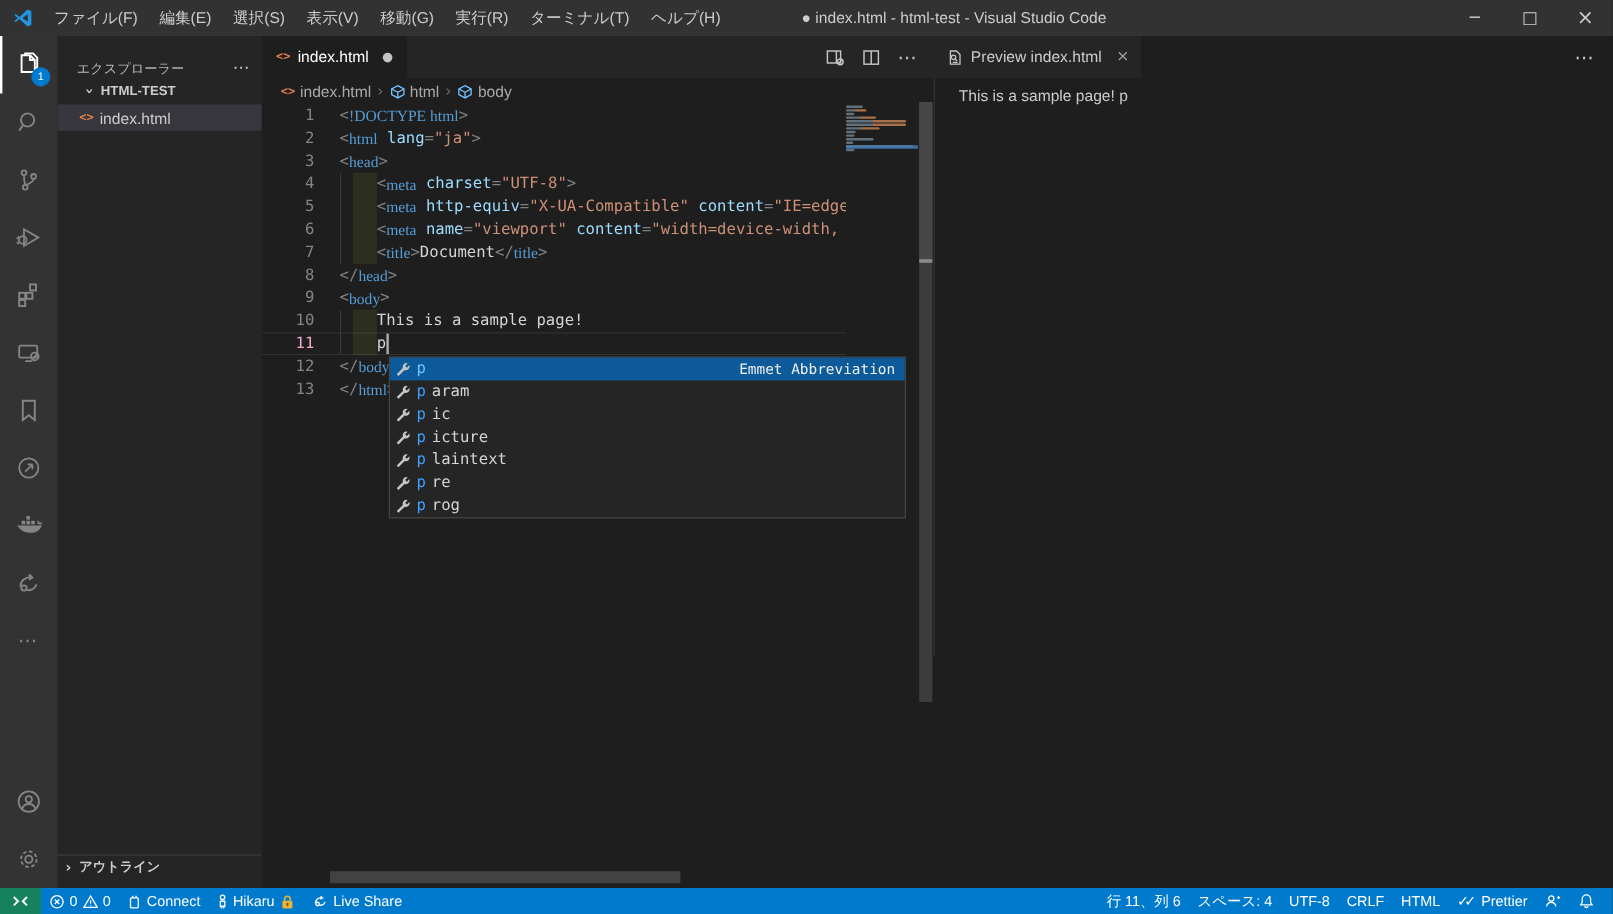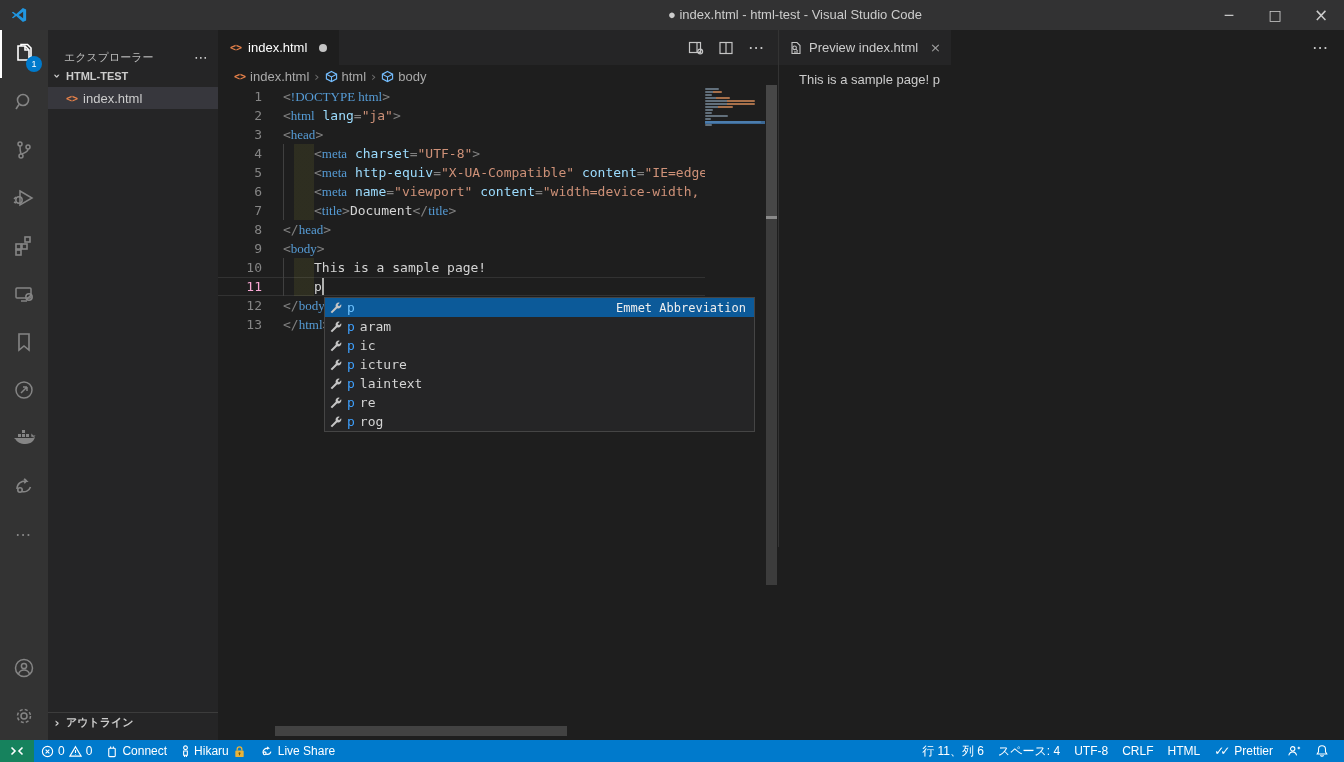--- a/index.html
+++ b/index.html
@@ -27,21 +27,21 @@
     background:#007acc; color:#fff; font-size:9px; display:flex; align-items:center; justify-content:center; }
   .act-bottom { margin-top:auto; }
   .dots { font-size:16px; letter-spacing:2px; color:#858585; }
 
   
   .sidebar { position:absolute; left:48px; top:30px; width:170px; height:710px; background:#252526;
     color:#cccccc; z-index:10; }
   .sb-header { height:35px; display:flex; align-items:flex-end; padding:0 8px 0 16px; font-size:11px; color:#bbbbbb; }
   .sb-header .dots { margin-left:auto; font-size:14px; color:#cccccc; }
   .sb-section { height:22px; display:flex; align-items:center; font-size:11px; font-weight:bold;
-    color:#cccccc; padding-left:2px; gap:2px; }
+    color:#cccccc; padding-left:20px; gap:2px; }
   .sb-file { height:22px; background:#37373d; display:flex; align-items:center; gap:5px;
     padding-left:18px; font-size:13px; color:#cccccc; }
   .html-glyph { color:#e8824a; font-family:"DejaVu Sans Mono",monospace; font-size:10px; font-weight:bold; }
   .sb-outline { position:absolute; left:0; bottom:8px; width:170px; height:20px; border-top:1px solid #3c3c3c;
     display:flex; align-items:center; gap:2px; font-size:11px; font-weight:bold; padding-left:2px; }
   .chev { display:inline-block; font-family:"DejaVu Sans",sans-serif; color:#cccccc; font-size:12px; width:14px; text-align:center; }
   .chev.down { transform:rotate(90deg); }
 
   
   .editorgroup { position:absolute; left:218px; top:30px; width:560px; height:710px; background:#1e1e1e; }
@@ -109,20 +109,30 @@
 </style>
 </head>
 <body>
 
 <div class="titlebar">
   <span class="logo">
     <svg width="18" height="18" viewBox="0 0 24 24">
         <path fill="#2196e0" d="M17.2 2.6 8.3 10.8 4.1 7.6 2.5 8.5l3.9 3.5-3.9 3.5 1.6.9 4.2-3.2 8.9 8.2 4.3-2V4.6l-4.3-2zm.3 5.1v8.6L11.6 12l5.9-4.3z"></path>
       </svg>
   </span>
+  <div id="menu-bar" style="display:flex">
+      <div class="menu-item">ファイル(F)</div>
+      <div class="menu-item">編集(E)</div>
+      <div class="menu-item">選択(S)</div>
+      <div class="menu-item">表示(V)</div>
+      <div class="menu-item">移動(G)</div>
+      <div class="menu-item">実行(R)</div>
+      <div class="menu-item">ターミナル(T)</div>
+      <div class="menu-item">ヘルプ(H)</div>
+    </div>
   <span class="win-title">● index.html - html-test - Visual Studio Code</span>
   <div class="win-controls">
     <div class="win-btn">─</div>
     <div class="win-btn">□</div>
     <div class="win-btn" style="font-size:17px">×</div>
   </div>
 </div>
 
 <div class="activitybar">
   <div class="act-item active">

